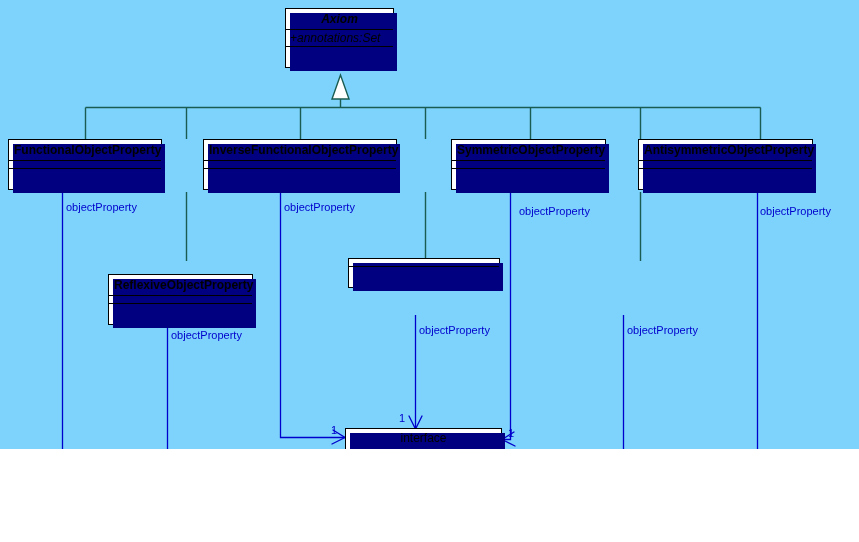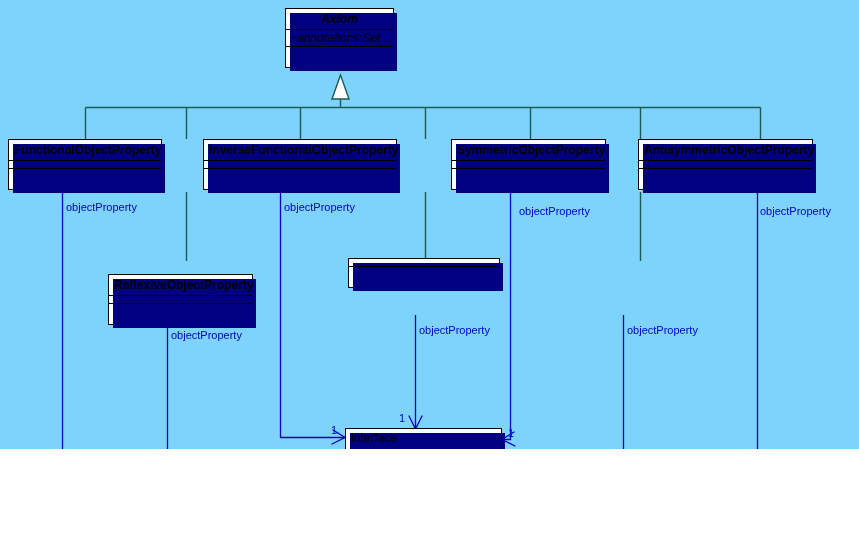--- a/index.html
+++ b/index.html
@@ -54,20 +54,21 @@
     color: #000000;
     line-height: 14px;
     padding: 3px 5px 3px 5px;
     white-space: nowrap;
   }
   .uml-name.italic {
     font-style: italic;
   }
   .uml-stereo {
     box-sizing: border-box;
+    text-align: center;
     font-size: 12px;
     font-weight: normal;
     font-style: normal;
     color: #000000;
     line-height: 14px;
     padding: 2px 5px 0 5px;
     white-space: nowrap;
   }
   .uml-attrs {
     box-sizing: border-box;

